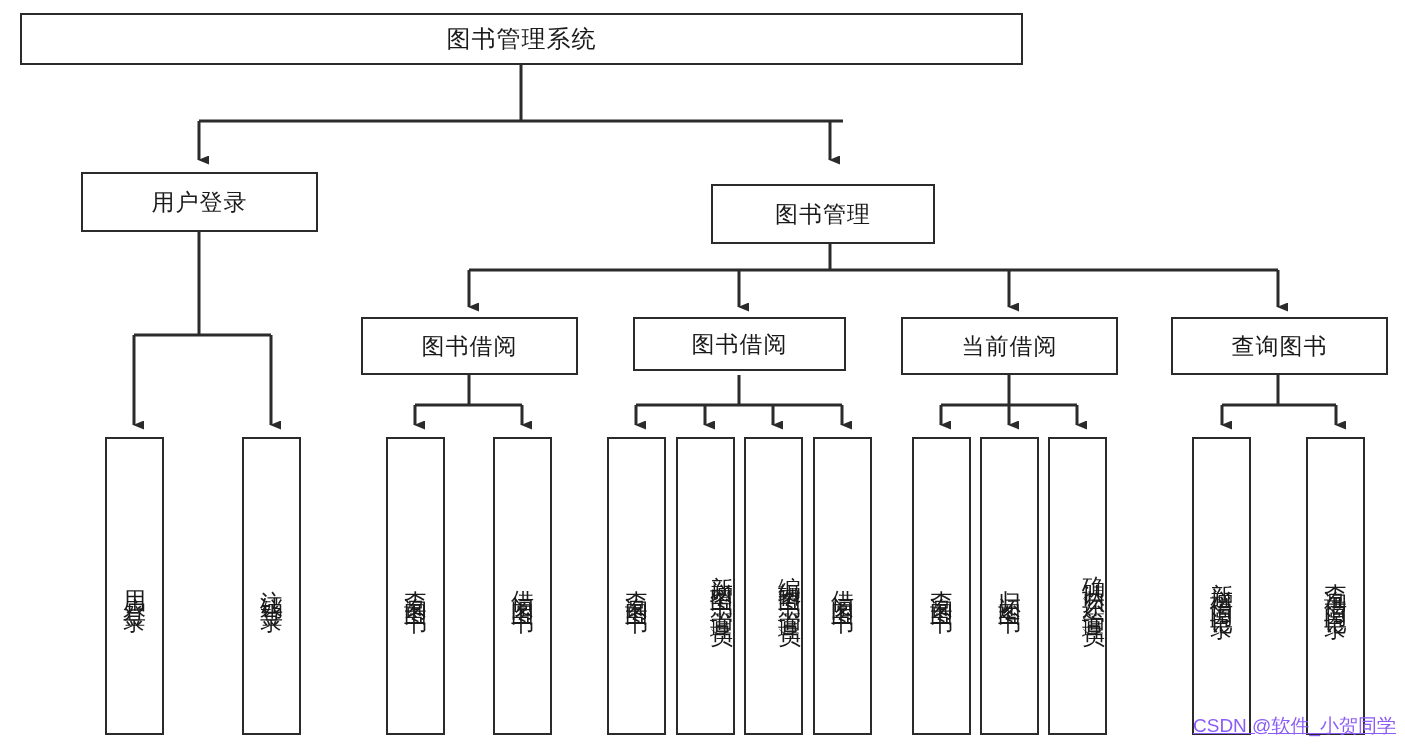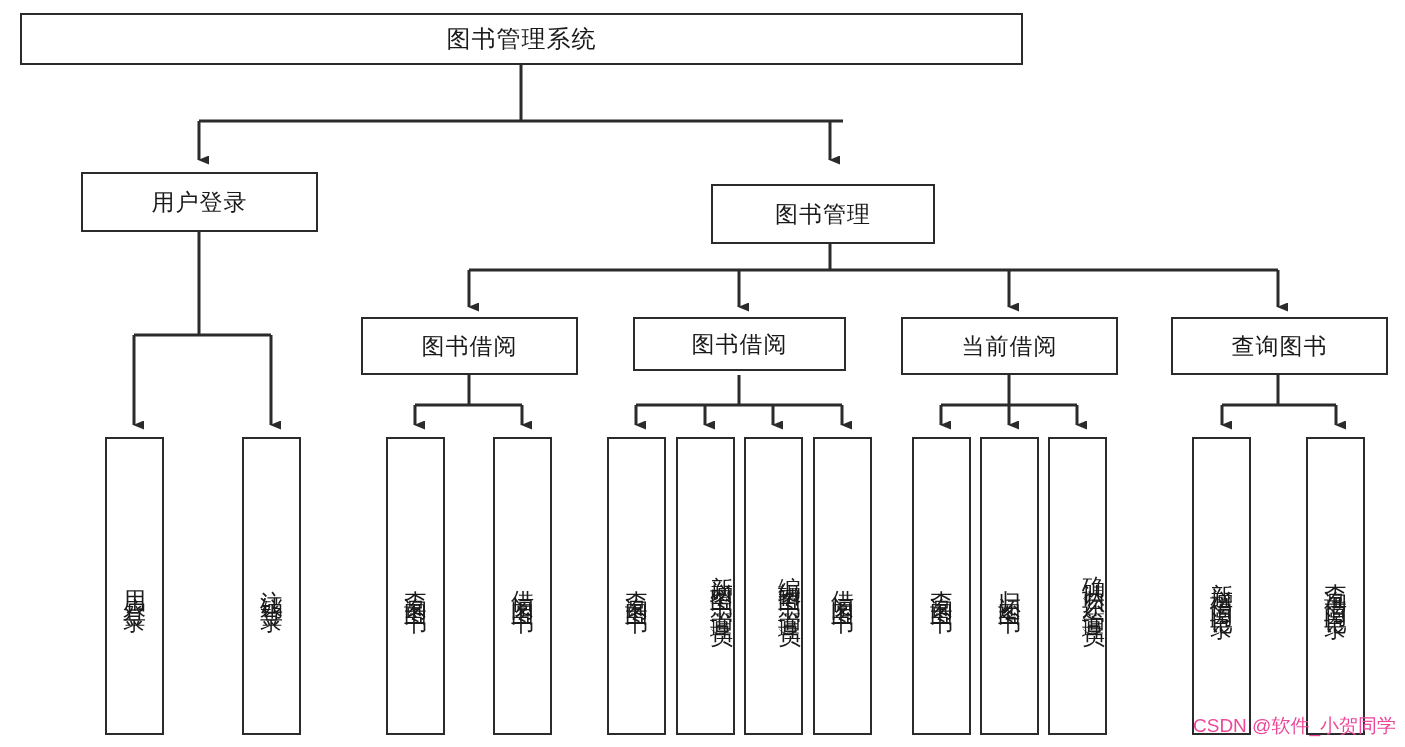--- a/index.html
+++ b/index.html
@@ -56,24 +56,25 @@
   }
   .node-v.centered {
     align-items: center;
     padding-top: 0;
   }
   .watermark {
     position: absolute;
     left: 1193px;
     top: 713px;
     font-size: 19px;
-    color: #ec4899;
+    color: #8b5cf6;
     white-space: nowrap;
     z-index: 5;
     font-family: "Liberation Sans", "DejaVu Sans", sans-serif;
+    text-decoration: underline;
   }
 </style>
 </head>
 <body>
 
 <div id="diagram-root">
 
   <svg class="connectors" viewBox="0 0 1405 747">
     <defs>
       <marker id="arrowhead" markerWidth="9" markerHeight="11" refX="4.5" refY="10" orient="auto" markerUnits="userSpaceOnUse">

